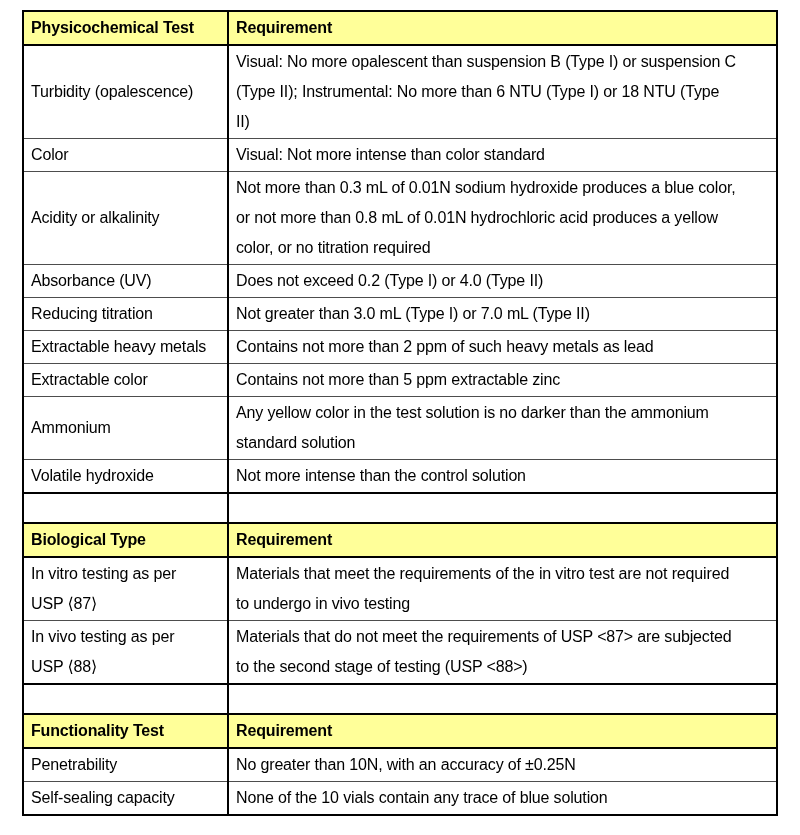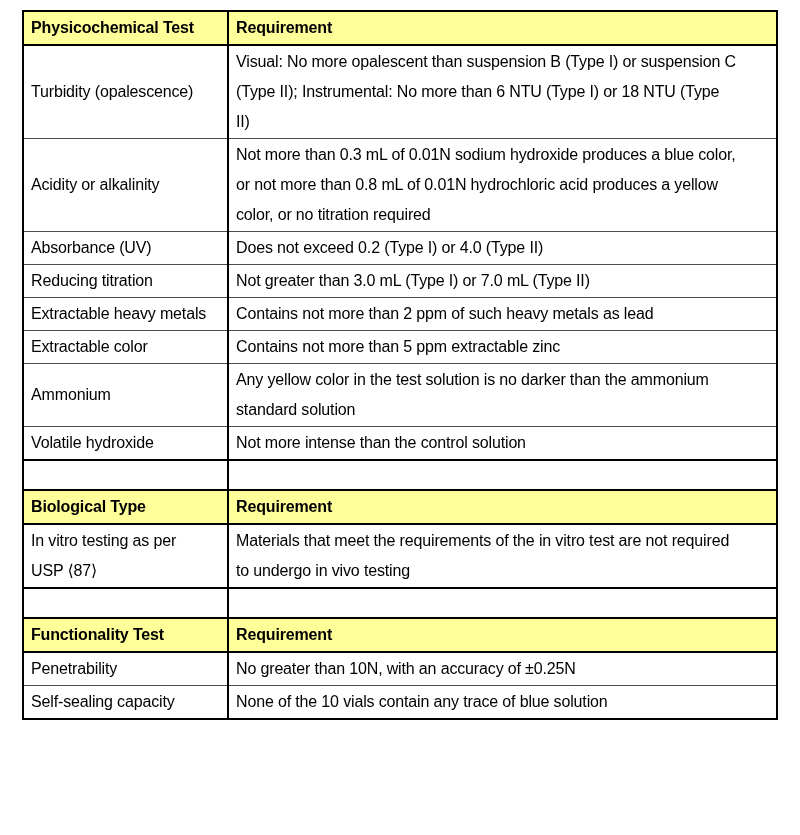--- a/index.html
+++ b/index.html
@@ -70,20 +70,24 @@
         <th>Physicochemical Test</th>
         <th>Requirement</th>
       </tr>
       <tr>
         <td>Turbidity (opalescence)</td>
         <td>Visual: No more opalescent than suspension B (Type I) or suspension C
 (Type II); Instrumental: No more than 6 NTU (Type I) or 18 NTU (Type
 II)</td>
       </tr>
       <tr>
+        <td>Color</td>
+        <td>Visual: Not more intense than color standard</td>
+      </tr>
+      <tr>
         <td>Acidity or alkalinity</td>
         <td>Not more than 0.3 mL of 0.01N sodium hydroxide produces a blue color,
 or not more than 0.8 mL of 0.01N hydrochloric acid produces a yellow
 color, or no titration required</td>
       </tr>
       <tr>
         <td>Absorbance (UV)</td>
         <td>Does not exceed 0.2 (Type I) or 4.0 (Type II)</td>
       </tr>
       <tr>
@@ -116,20 +120,26 @@
       <tr>
         <th>Biological Type</th>
         <th>Requirement</th>
       </tr>
       <tr>
         <td>In vitro testing as per
 USP ⟨87⟩</td>
         <td>Materials that meet the requirements of the in vitro test are not required
 to undergo in vivo testing</td>
       </tr>
+      <tr>
+        <td>In vivo testing as per
+USP ⟨88⟩</td>
+        <td>Materials that do not meet the requirements of USP &lt;87&gt; are subjected
+to the second stage of testing (USP &lt;88&gt;)</td>
+      </tr>
 
       <tr class="spacer">
         <td></td>
         <td></td>
       </tr>
 
       <tr>
         <th>Functionality Test</th>
         <th>Requirement</th>
       </tr>

